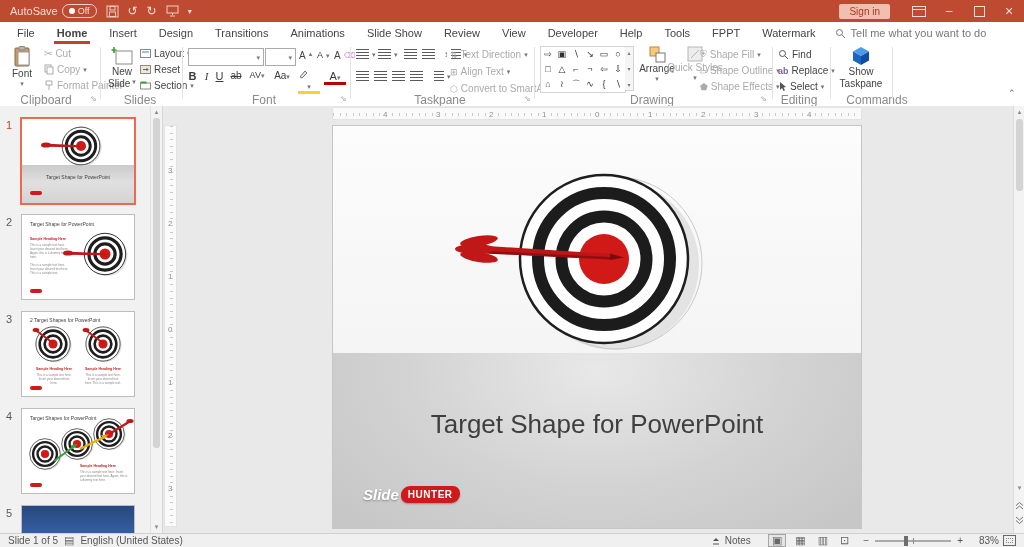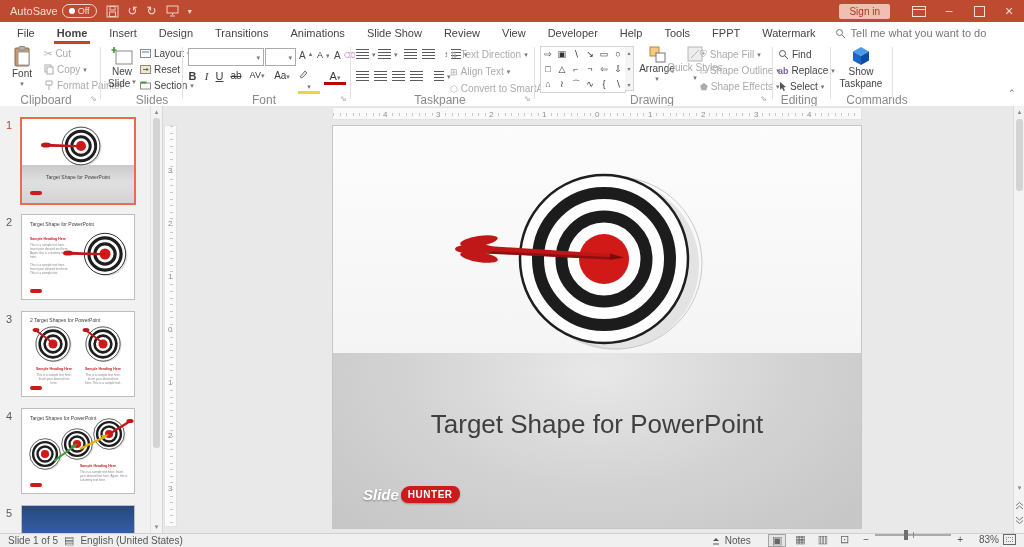--- a/index.html
+++ b/index.html
@@ -218,21 +218,21 @@
         <span>Reset</span>
       </div>
     <div class="rb" style="left:140px;top:36px">
         <svg width="11" height="9" viewBox="0 0 11 9">
           <rect x="0.5" y="2" width="10" height="6" fill="#fff" stroke="#8a8a8a"></rect>
           <rect x="0.5" y="0.5" width="6" height="2" fill="#3E9B3E"></rect>
         </svg>
         <span>Section</span>
         <span class="car">▾</span>
       </div>
-    <span class="glab" style="left:112px;width:80px">Slides</span>
+    <span class="glab" style="left:100px;width:80px">Slides</span>
     <div class="gdiv" style="left:182px"></div>
 
     <div class="sel" style="left:188px;width:74px">
         <span></span>
         <span class="car" style="margin-right:3px">▾</span>
       </div>
     <div class="sel" style="left:265px;width:29px">
         <span></span>
         <span class="car" style="margin-right:3px">▾</span>
       </div>
@@ -547,21 +547,21 @@
         <svg width="9" height="9" viewBox="0 0 9 9">
           <path d="M1 1 4.5 4 8 1M1 4.5 4.5 7.5 8 4.5" stroke="#777" fill="none"></path>
         </svg>
       </div>
   </div>
 
   <div class="statusbar">
     <span style="margin-left:8px">Slide 1 of 5</span>
     <span class="sgap vicon">▤</span>
     <span>English (United States)</span>
-    <span style="margin-left:auto;display:flex;">
+    <span style="margin-left:auto;display:flex;align-items:center">
       <span style="display:flex;align-items:center;gap:4px;margin-right:14px">
         <svg width="10" height="8" viewBox="0 0 10 8">
             <path d="M5 1 8 4H2z" fill="#555"></path>
             <path d="M2 7h6" stroke="#555"></path>
           </svg>
         <span>Notes</span>
       </span>
       <span class="viconbox"><span class="vicon" style="margin:0">▣</span></span>
       <span class="vicon">▦</span>
       <span class="vicon">▥</span>

